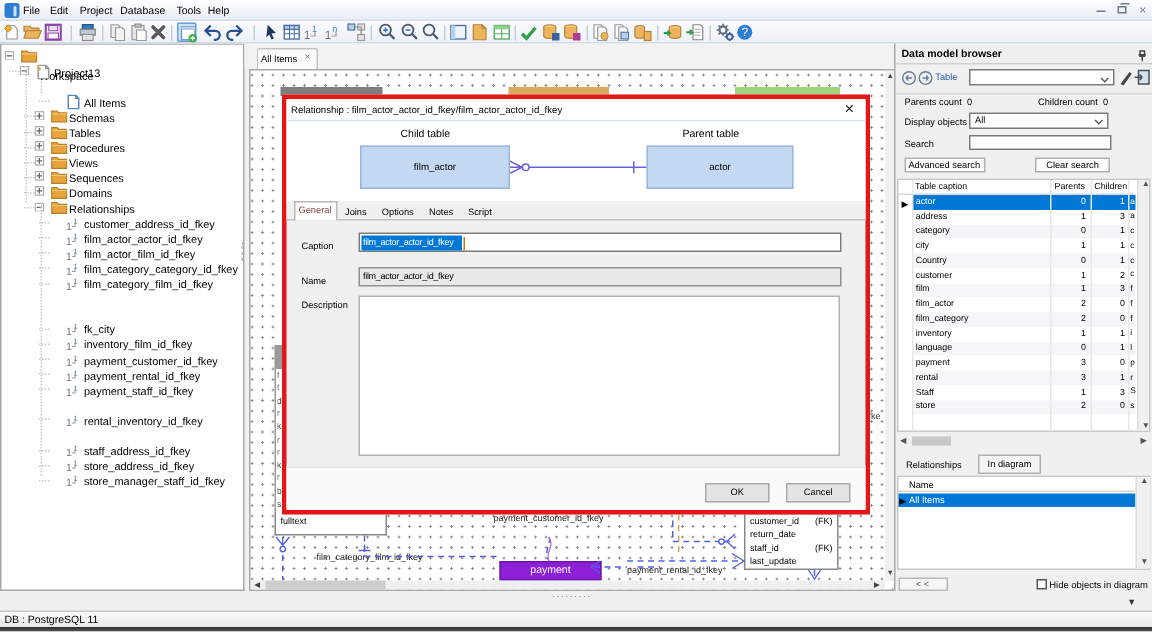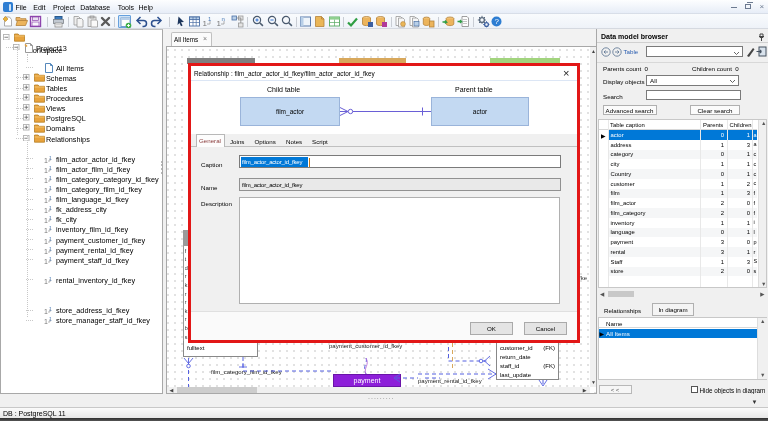--- a/index.html
+++ b/index.html
@@ -354,21 +354,21 @@
           <rect x="0.5" y="0.5" width="6" height="6" fill="#fff" stroke="#b4b4b4"></rect>
           <path d="M1.5 3.5h4M3.5 1.5v4" stroke="#666" stroke-width="0.9"></path>
         </svg>
       </div>
       <div class="a" style="left:33px;top:1px">
         <svg width="11" height="9" viewBox="0 0 11 9">
           <path d="M0.5 1h3.6l1 1.3h5.4V8.2H0.5z" fill="#e8a33d" stroke="#b57f23" stroke-width="0.8"></path>
           <path d="M0.5 3h10" stroke="#f6ca7e" stroke-width="0.8"></path>
         </svg>
       </div>
-      <div class="a" style="left:45px;top:1.5px;font-size:7.3px;white-space:nowrap">PostgreSQL</div>
+      <div class="a" style="left:45px;top:1.5px;font-size:7.3px;white-space:nowrap">Sequences</div>
     </div>
 <div class="a" style="left:0;top:92.9px;width:158px;height:10px">
       <div class="a" style="left:15px;top:5px;width:7px;border-top:1px dotted #c8c8c8"></div>
       <div class="a" style="left:22px;top:1.5px">
         <svg width="6.5" height="6.5" viewBox="0 0 7 7">
           <rect x="0.5" y="0.5" width="6" height="6" fill="#fff" stroke="#b4b4b4"></rect>
           <path d="M1.5 3.5h4M3.5 1.5v4" stroke="#666" stroke-width="0.9"></path>
         </svg>
       </div>
       <div class="a" style="left:33px;top:1px">
@@ -388,20 +388,31 @@
         </svg>
       </div>
       <div class="a" style="left:33px;top:1px">
         <svg width="11" height="9" viewBox="0 0 11 9">
           <path d="M0.5 1h3.6l1 1.3h5.4V8.2H0.5z" fill="#e8a33d" stroke="#b57f23" stroke-width="0.8"></path>
           <path d="M0.5 3h10" stroke="#f6ca7e" stroke-width="0.8"></path>
         </svg>
       </div>
       <div class="a" style="left:45px;top:1.5px;font-size:7.3px;white-space:nowrap">Relationships</div>
     </div>
+<div class="a" style="left:0;top:113.1px;width:158px;height:10px">
+      <div class="a" style="left:25px;top:5px;width:7px;border-top:1px dotted #c8c8c8"></div>
+      <div class="a" style="left:43px;top:0.5px">
+        <svg width="10" height="10" viewBox="0 0 10 10">
+          <text x="0" y="9" font-size="7" fill="#777">1</text>
+          <text x="5" y="5.5" font-size="5" fill="#4a7ab5">1</text>
+          <path d="M4 7h2V4" fill="none" stroke="#999" stroke-width="0.7"></path>
+        </svg>
+      </div>
+      <div class="a" style="left:55px;top:1.5px;font-size:7.3px;white-space:nowrap">customer_address_id_fkey</div>
+    </div>
 <div class="a" style="left:0;top:123.2px;width:158px;height:10px">
       <div class="a" style="left:25px;top:5px;width:7px;border-top:1px dotted #c8c8c8"></div>
       <div class="a" style="left:43px;top:0.5px">
         <svg width="10" height="10" viewBox="0 0 10 10">
           <text x="0" y="9" font-size="7" fill="#777">1</text>
           <text x="5" y="5.5" font-size="5" fill="#4a7ab5">1</text>
           <path d="M4 7h2V4" fill="none" stroke="#999" stroke-width="0.7"></path>
         </svg>
       </div>
       <div class="a" style="left:55px;top:1.5px;font-size:7.3px;white-space:nowrap">film_actor_actor_id_fkey</div>
@@ -432,42 +443,20 @@
       <div class="a" style="left:25px;top:5px;width:7px;border-top:1px dotted #c8c8c8"></div>
       <div class="a" style="left:43px;top:0.5px">
         <svg width="10" height="10" viewBox="0 0 10 10">
           <text x="0" y="9" font-size="7" fill="#777">1</text>
           <text x="5" y="5.5" font-size="5" fill="#4a7ab5">1</text>
           <path d="M4 7h2V4" fill="none" stroke="#999" stroke-width="0.7"></path>
         </svg>
       </div>
       <div class="a" style="left:55px;top:1.5px;font-size:7.3px;white-space:nowrap">film_category_film_id_fkey</div>
     </div>
-<div class="a" style="left:0;top:163.6px;width:158px;height:10px">
-      <div class="a" style="left:25px;top:5px;width:7px;border-top:1px dotted #c8c8c8"></div>
-      <div class="a" style="left:43px;top:0.5px">
-        <svg width="10" height="10" viewBox="0 0 10 10">
-          <text x="0" y="9" font-size="7" fill="#777">1</text>
-          <text x="5" y="5.5" font-size="5" fill="#4a7ab5">1</text>
-          <path d="M4 7h2V4" fill="none" stroke="#999" stroke-width="0.7"></path>
-        </svg>
-      </div>
-      <div class="a" style="left:55px;top:1.5px;font-size:7.3px;white-space:nowrap">film_language_id_fkey</div>
-    </div>
-<div class="a" style="left:0;top:173.7px;width:158px;height:10px">
-      <div class="a" style="left:25px;top:5px;width:7px;border-top:1px dotted #c8c8c8"></div>
-      <div class="a" style="left:43px;top:0.5px">
-        <svg width="10" height="10" viewBox="0 0 10 10">
-          <text x="0" y="9" font-size="7" fill="#777">1</text>
-          <text x="5" y="5.5" font-size="5" fill="#4a7ab5">1</text>
-          <path d="M4 7h2V4" fill="none" stroke="#999" stroke-width="0.7"></path>
-        </svg>
-      </div>
-      <div class="a" style="left:55px;top:1.5px;font-size:7.3px;white-space:nowrap">fk_address_city</div>
-    </div>
 <div class="a" style="left:0;top:183.8px;width:158px;height:10px">
       <div class="a" style="left:25px;top:5px;width:7px;border-top:1px dotted #c8c8c8"></div>
       <div class="a" style="left:43px;top:0.5px">
         <svg width="10" height="10" viewBox="0 0 10 10">
           <text x="0" y="9" font-size="7" fill="#777">1</text>
           <text x="5" y="5.5" font-size="5" fill="#4a7ab5">1</text>
           <path d="M4 7h2V4" fill="none" stroke="#999" stroke-width="0.7"></path>
         </svg>
       </div>
       <div class="a" style="left:55px;top:1.5px;font-size:7.3px;white-space:nowrap">fk_city</div>
@@ -519,20 +508,31 @@
 <div class="a" style="left:0;top:244.4px;width:158px;height:10px">
       <div class="a" style="left:25px;top:5px;width:7px;border-top:1px dotted #c8c8c8"></div>
       <div class="a" style="left:43px;top:0.5px">
         <svg width="10" height="10" viewBox="0 0 10 10">
           <text x="0" y="9" font-size="7" fill="#777">1</text>
           <text x="5" y="5.5" font-size="5" fill="#4a7ab5">1</text>
           <path d="M4 7h2V4" fill="none" stroke="#999" stroke-width="0.7"></path>
         </svg>
       </div>
       <div class="a" style="left:55px;top:1.5px;font-size:7.3px;white-space:nowrap">rental_inventory_id_fkey</div>
+    </div>
+<div class="a" style="left:0;top:264.6px;width:158px;height:10px">
+      <div class="a" style="left:25px;top:5px;width:7px;border-top:1px dotted #c8c8c8"></div>
+      <div class="a" style="left:43px;top:0.5px">
+        <svg width="10" height="10" viewBox="0 0 10 10">
+          <text x="0" y="9" font-size="7" fill="#777">1</text>
+          <text x="5" y="5.5" font-size="5" fill="#4a7ab5">1</text>
+          <path d="M4 7h2V4" fill="none" stroke="#999" stroke-width="0.7"></path>
+        </svg>
+      </div>
+      <div class="a" style="left:55px;top:1.5px;font-size:7.3px;white-space:nowrap">staff_address_id_fkey</div>
     </div>
 <div class="a" style="left:0;top:274.7px;width:158px;height:10px">
       <div class="a" style="left:25px;top:5px;width:7px;border-top:1px dotted #c8c8c8"></div>
       <div class="a" style="left:43px;top:0.5px">
         <svg width="10" height="10" viewBox="0 0 10 10">
           <text x="0" y="9" font-size="7" fill="#777">1</text>
           <text x="5" y="5.5" font-size="5" fill="#4a7ab5">1</text>
           <path d="M4 7h2V4" fill="none" stroke="#999" stroke-width="0.7"></path>
         </svg>
       </div>

